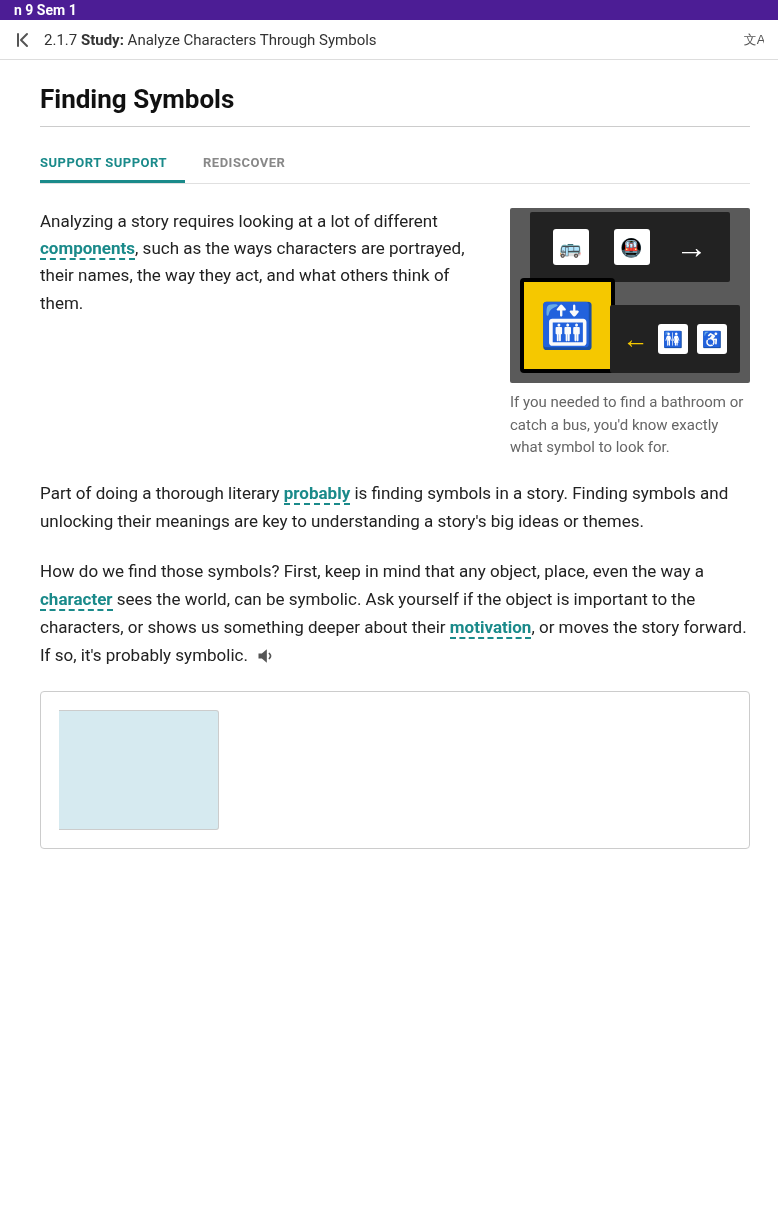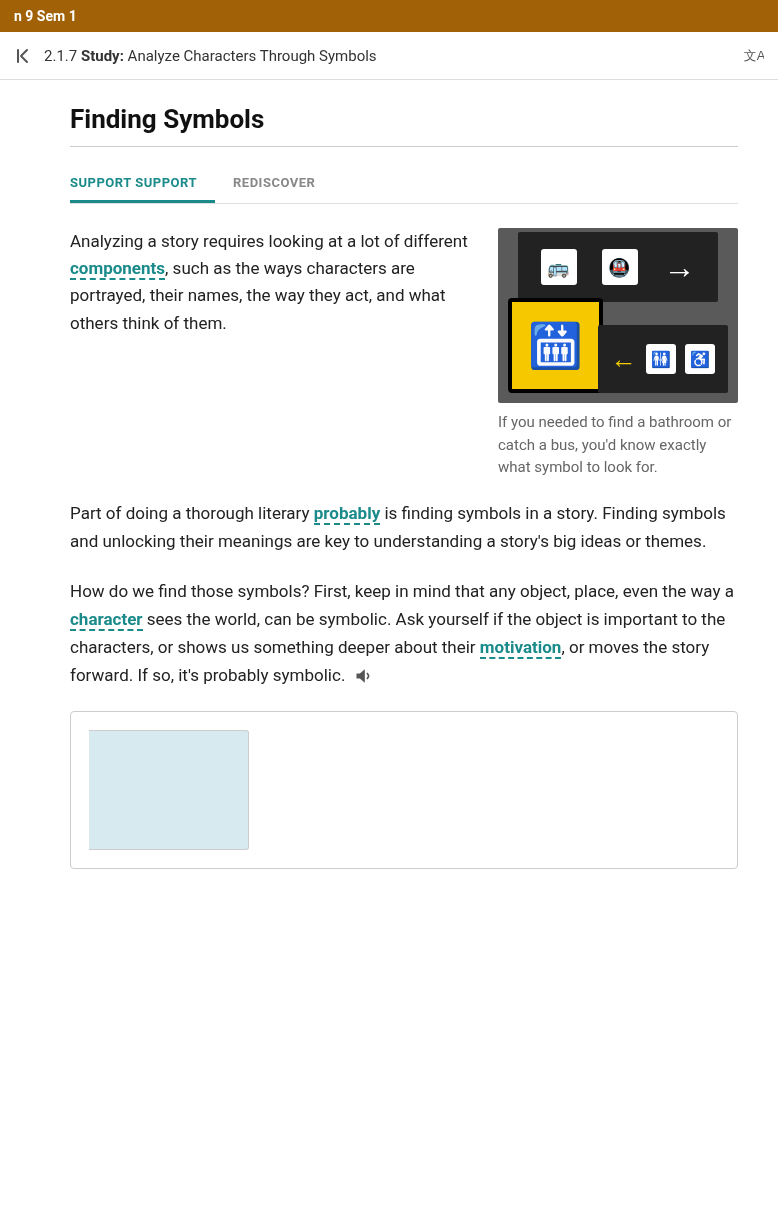--- a/index.html
+++ b/index.html
@@ -7,38 +7,38 @@
       font-family: 'Roboto', Arial, sans-serif;
       font-size: 16px;
       background: #fff;
       color: #222;
       width: 778px;
       min-height: 1212px;
     }
 
     
     .status-bar {
-      background: #a16207;
+      background: #4c1d95;
       color: #fff;
       font-size: 14px;
       font-weight: bold;
       padding: 4px 14px;
-      height: 32px;
+      height: 20px;
       display: flex;
       align-items: center;
     }
 
     
     .nav-bar {
       background: #fff;
       border-bottom: 1px solid #ddd;
       display: flex;
       align-items: center;
       padding: 0 14px;
-      height: 48px;
+      height: 40px;
     }
     .nav-bar .back-icon {
       color: #555;
       font-size: 18px;
       margin-right: 10px;
       display: flex;
       align-items: center;
     }
     .nav-bar .breadcrumb {
       font-size: 15px;
@@ -48,22 +48,21 @@
       font-weight: bold;
     }
     .nav-bar .translate-icon {
       margin-left: auto;
       color: #555;
       font-size: 18px;
     }
 
     
     .main-content {
-      padding: 24px 40px 30px 40px;
-      margin-left: 30px;
+      padding: 24px 28px 30px 40px;
     }
 
     .page-title {
       font-size: 26px;
       font-weight: bold;
       color: #111;
       margin-bottom: 12px;
     }
 
     .divider {

